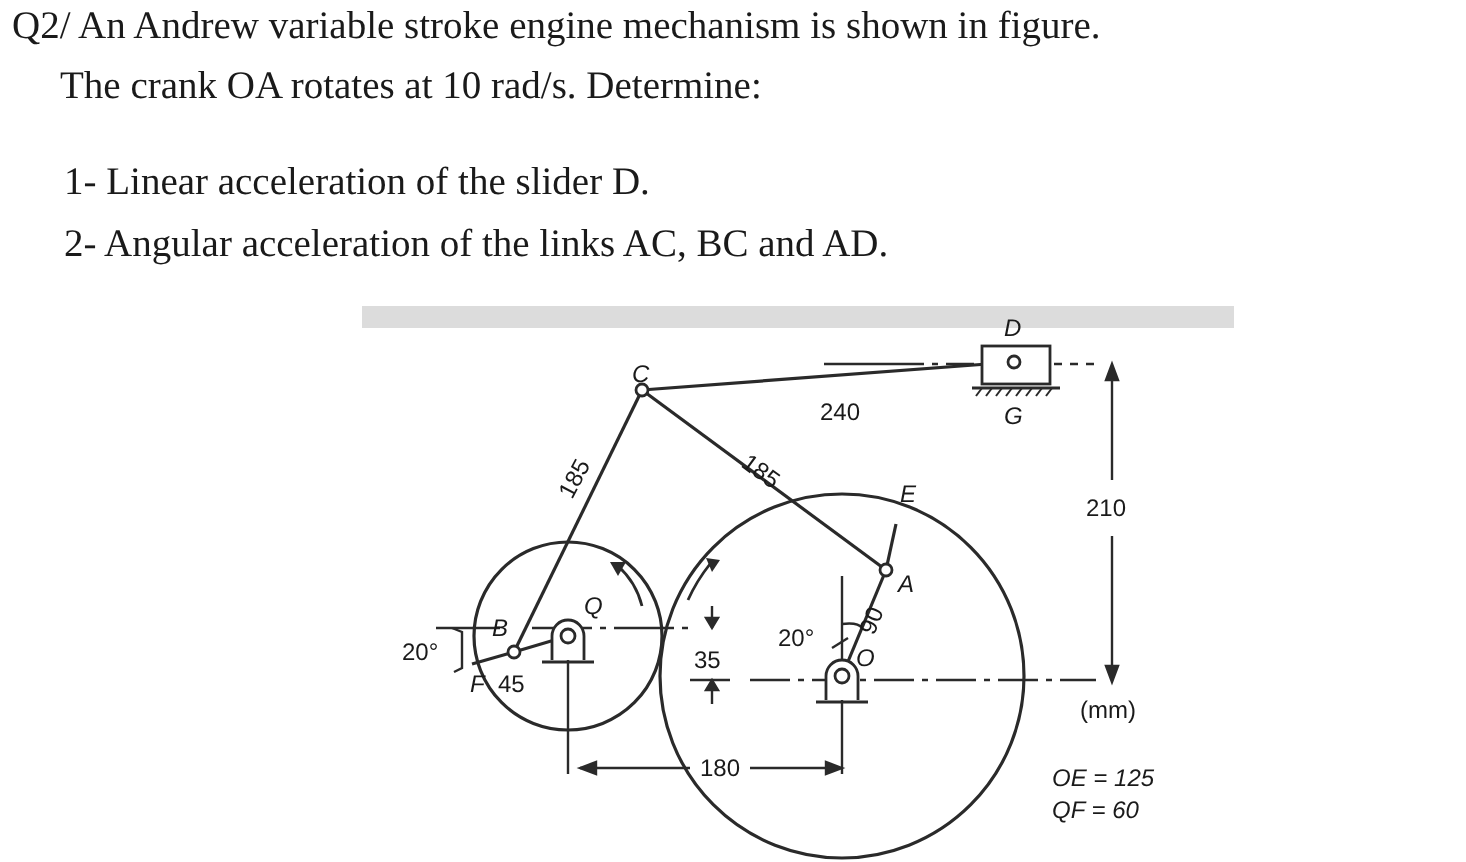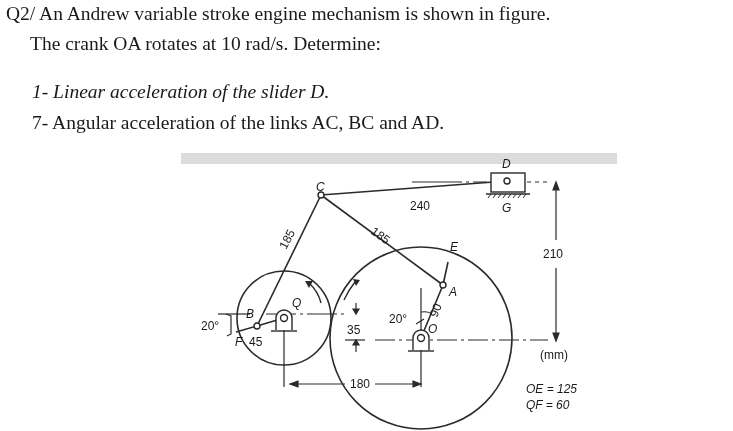--- a/index.html
+++ b/index.html
@@ -1,32 +1,32 @@
 <!DOCTYPE html>
 <html><head>
 <meta charset="utf-8">
 <style>
   html, body { margin:0; padding:0; background:#ffffff; }
   body { width:733px; height:431px; position:relative; overflow:hidden; }
   .q-text { position:absolute; font-family:"Liberation Serif", serif; color:#1a1a1a; font-size:19.5px; line-height:24px; white-space:nowrap; }
   #line1 { left:6px; top:2px; }
   #line2 { left:6px; top:32px;margin-left:24px; }
-  #item1 { left:32px; top:80px;font-style:italic; }
+  #item1 { left:32px; top:80px; }
   #item2 { left:32px; top:111px; }
   svg#fig { position:absolute; left:0; top:0; }
   .lbl { font-family:"Liberation Sans", sans-serif; fill:#1a1a1a; }
   .it { font-style:italic; }
 </style>
 </head>
 <body>
 
 <div class="q-text" id="line1">Q2/ An Andrew variable stroke engine mechanism is shown in figure.</div>
 <div class="q-text" id="line2">The crank OA rotates at 10 rad/s. Determine:</div>
 <div class="q-text" id="item1">1- Linear acceleration of the slider D.</div>
-<div class="q-text" id="item2">7- Angular acceleration of the links AC, BC and AD.</div>
+<div class="q-text" id="item2">2- Angular acceleration of the links AC, BC and AD.</div>
 
 <svg id="fig" width="733" height="431" viewBox="0 0 733 431">
 
   <rect x="181" y="153" width="436" height="11" fill="#dcdcdc"></rect>
 
   <g stroke="#2a2a2a" fill="none" stroke-width="1.6">
 
     <circle cx="421" cy="338" r="91"></circle>
 
     <circle cx="284" cy="318" r="47"></circle>

